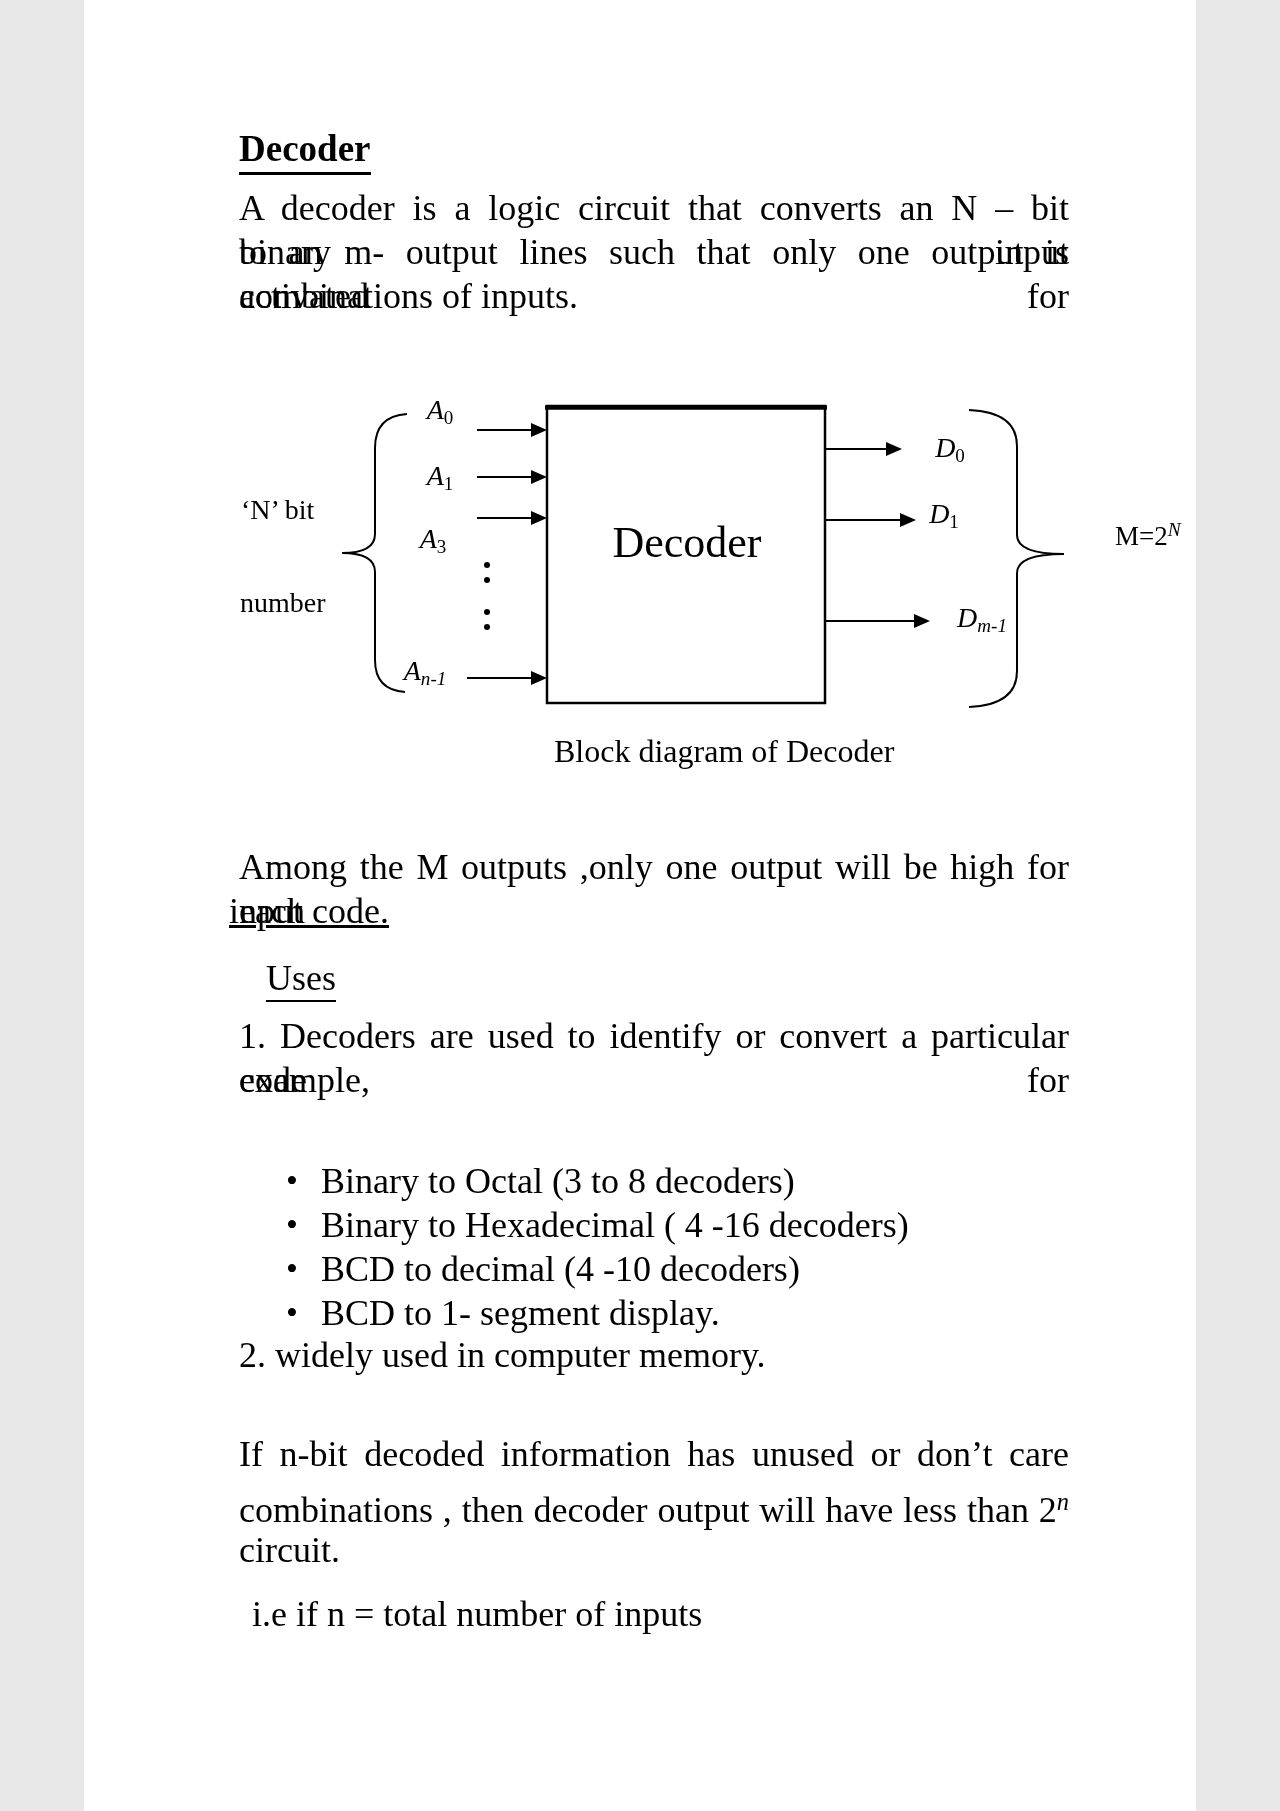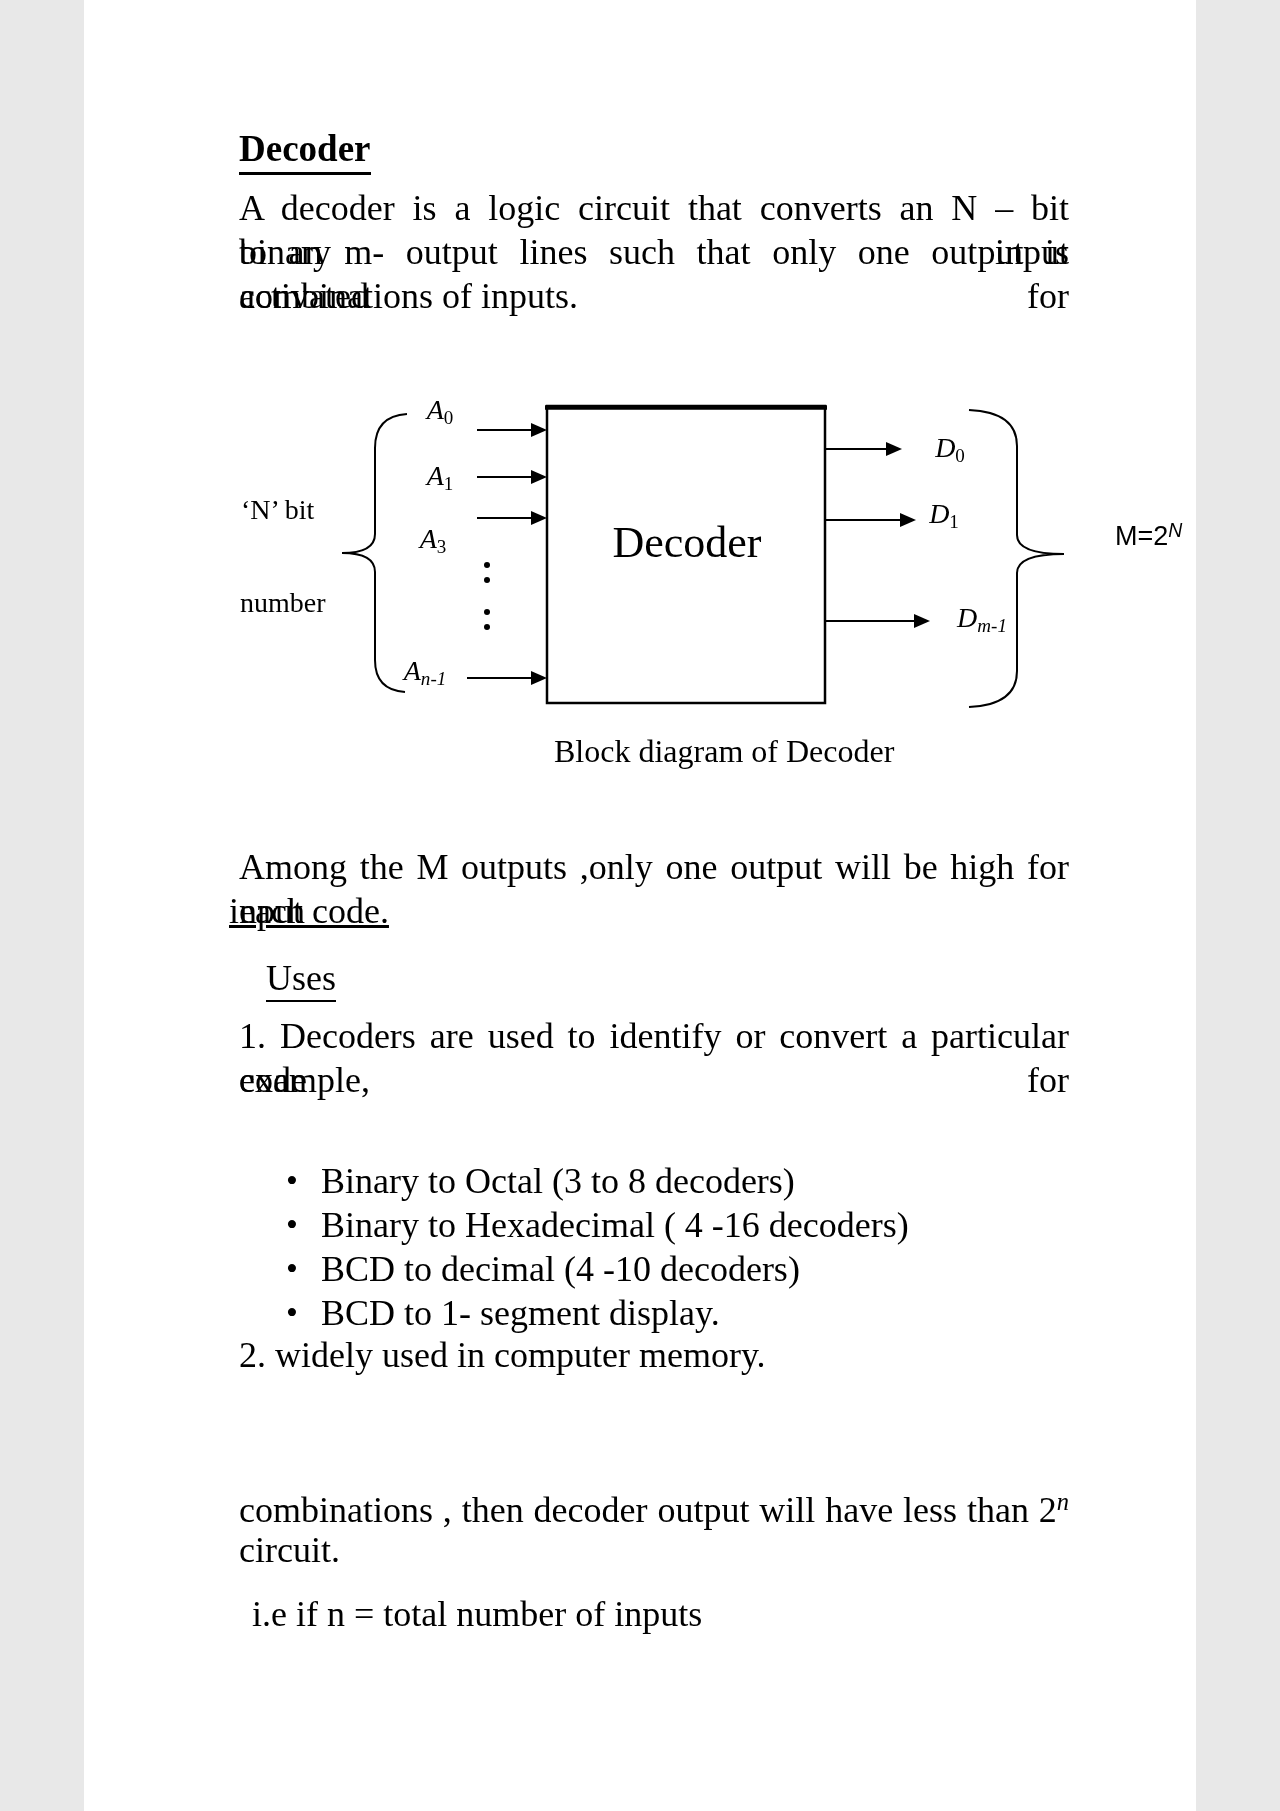--- a/index.html
+++ b/index.html
@@ -33,21 +33,21 @@
   }
   .dlabel sub,.note-sup{font-size:0.68em;}
   .dlabel sub{vertical-align:-0.28em;letter-spacing:0;}
   .mvar{font-style:italic;}
   .sub-it{font-style:italic;}
   .brace-label{font-size:28px;line-height:32px;transform:translateY(-50%);white-space:nowrap;}
   .box-label{
     font-size:44px;line-height:48px;transform:translate(-50%,-50%);white-space:nowrap;
   }
   .m-label{
-    font-family:Liberation Sans, sans-serif;
+    font-family:Liberation Serif, serif;
     font-size:27px;line-height:30px;transform:translateY(-50%);white-space:nowrap;
   }
   .m-label sup{font-size:0.72em;font-style:italic;vertical-align:0.45em;}
   sup.note-sup{font-style:italic;vertical-align:0.5em;}
   svg{display:block;}
 </style>
 </head>
 <body>
 
 <div class="page">
@@ -133,18 +133,19 @@
     </div>
   <div class="abs bullet-item" style="left:202px;top:1247px;">
       <span>BCD to decimal (4 -10 decoders)</span>
     </div>
   <div class="abs bullet-item" style="left:202px;top:1291px;">
       <span>BCD to 1- segment display.</span>
     </div>
 
   <div class="abs body-text" style="left:155px;top:1333px;">2. widely used in computer memory.</div>
 
+  <div class="abs body-text just" style="left:155px;top:1430px;line-height:48px;">If n-bit decoded information has unused or don’t care</div>
   <div class="abs body-text just" style="left:155px;top:1478px;line-height:48px;"><span>combinations , then decoder output will have less than 2</span><sup class="note-sup">n</sup></div>
   <div class="abs body-text" style="left:155px;top:1526px;line-height:48px;">circuit.</div>
 
   <div class="abs body-text" style="left:168px;top:1592px;">i.e if n = total number of inputs</div>
 
 </div>
 
 </body></html>

